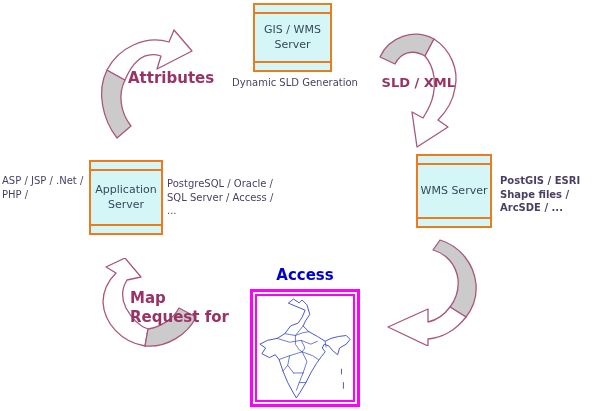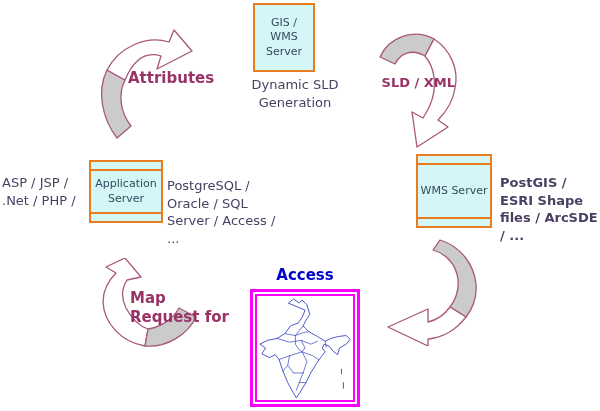--- a/index.html
+++ b/index.html
@@ -11,21 +11,21 @@
     position:absolute;border:2px solid #e97c1e;background:#d5f6f6;
     display:flex;flex-direction:column;box-sizing:border-box;
   }
   .box-strip-top{height:7px;border-bottom:2px solid #e97c1e;}
   .box-strip-bottom{height:7px;border-top:2px solid #e97c1e;}
   .box-mid{
     flex:1;display:flex;align-items:center;justify-content:center;
     text-align:center;font-size:11px;line-height:1.3;color:#35495e;padding:2px;
   }
   .side-note{
-    position:absolute;font-size:13px;line-height:1.35;color:#4a3f63;
+    position:absolute;font-size:10px;line-height:1.35;color:#4a3f63;
   }
   .arrow-label{
     position:absolute;font-size:15px;font-weight:bold;color:#993366;
     text-align:left;line-height:1.25;
   }
   .arrow-svg{position:absolute;}
   #client-title{
     position:absolute;left:250px;top:266px;width:110px;text-align:center;
     font-size:15px;font-weight:bold;color:#0000cc;
   }
@@ -37,28 +37,28 @@
     width:100%;height:100%;border:2px solid #ff00ff;box-sizing:border-box;
     background:#ffffff;
   }
   #india-map{width:100%;height:100%;display:block;}
 </style>
 </head>
 <body>
 
 <div id="canvas">
 
-  <div class="server-box" style="left:253px;top:3px;width:62px;height:69px;align-items:center;">
+  <div class="server-box" style="left:253px;top:3px;width:79px;height:69px;">
     <div class="box-strip-top"></div>
     <div class="box-mid">GIS / WMS Server</div>
     <div class="box-strip-bottom"></div>
   </div>
   <div class="side-note" style="left:225px;top:76px;width:140px;text-align:center;">Dynamic SLD Generation</div>
 
-  <div class="server-box" style="left:89px;top:160px;width:74px;height:63px;">
+  <div class="server-box" style="left:89px;top:160px;width:74px;height:75px;">
     <div class="box-strip-top"></div>
     <div class="box-mid">Application Server</div>
     <div class="box-strip-bottom"></div>
   </div>
   <div class="side-note" style="left:2px;top:174px;width:88px;">ASP / JSP / .Net / PHP /</div>
   <div class="side-note" style="left:167px;top:177px;width:112px;">PostgreSQL / Oracle / SQL Server  / Access / ...</div>
 
   <div class="server-box" style="left:416px;top:154px;width:76px;height:74px;">
     <div class="box-strip-top"></div>
     <div class="box-mid">WMS Server</div>

